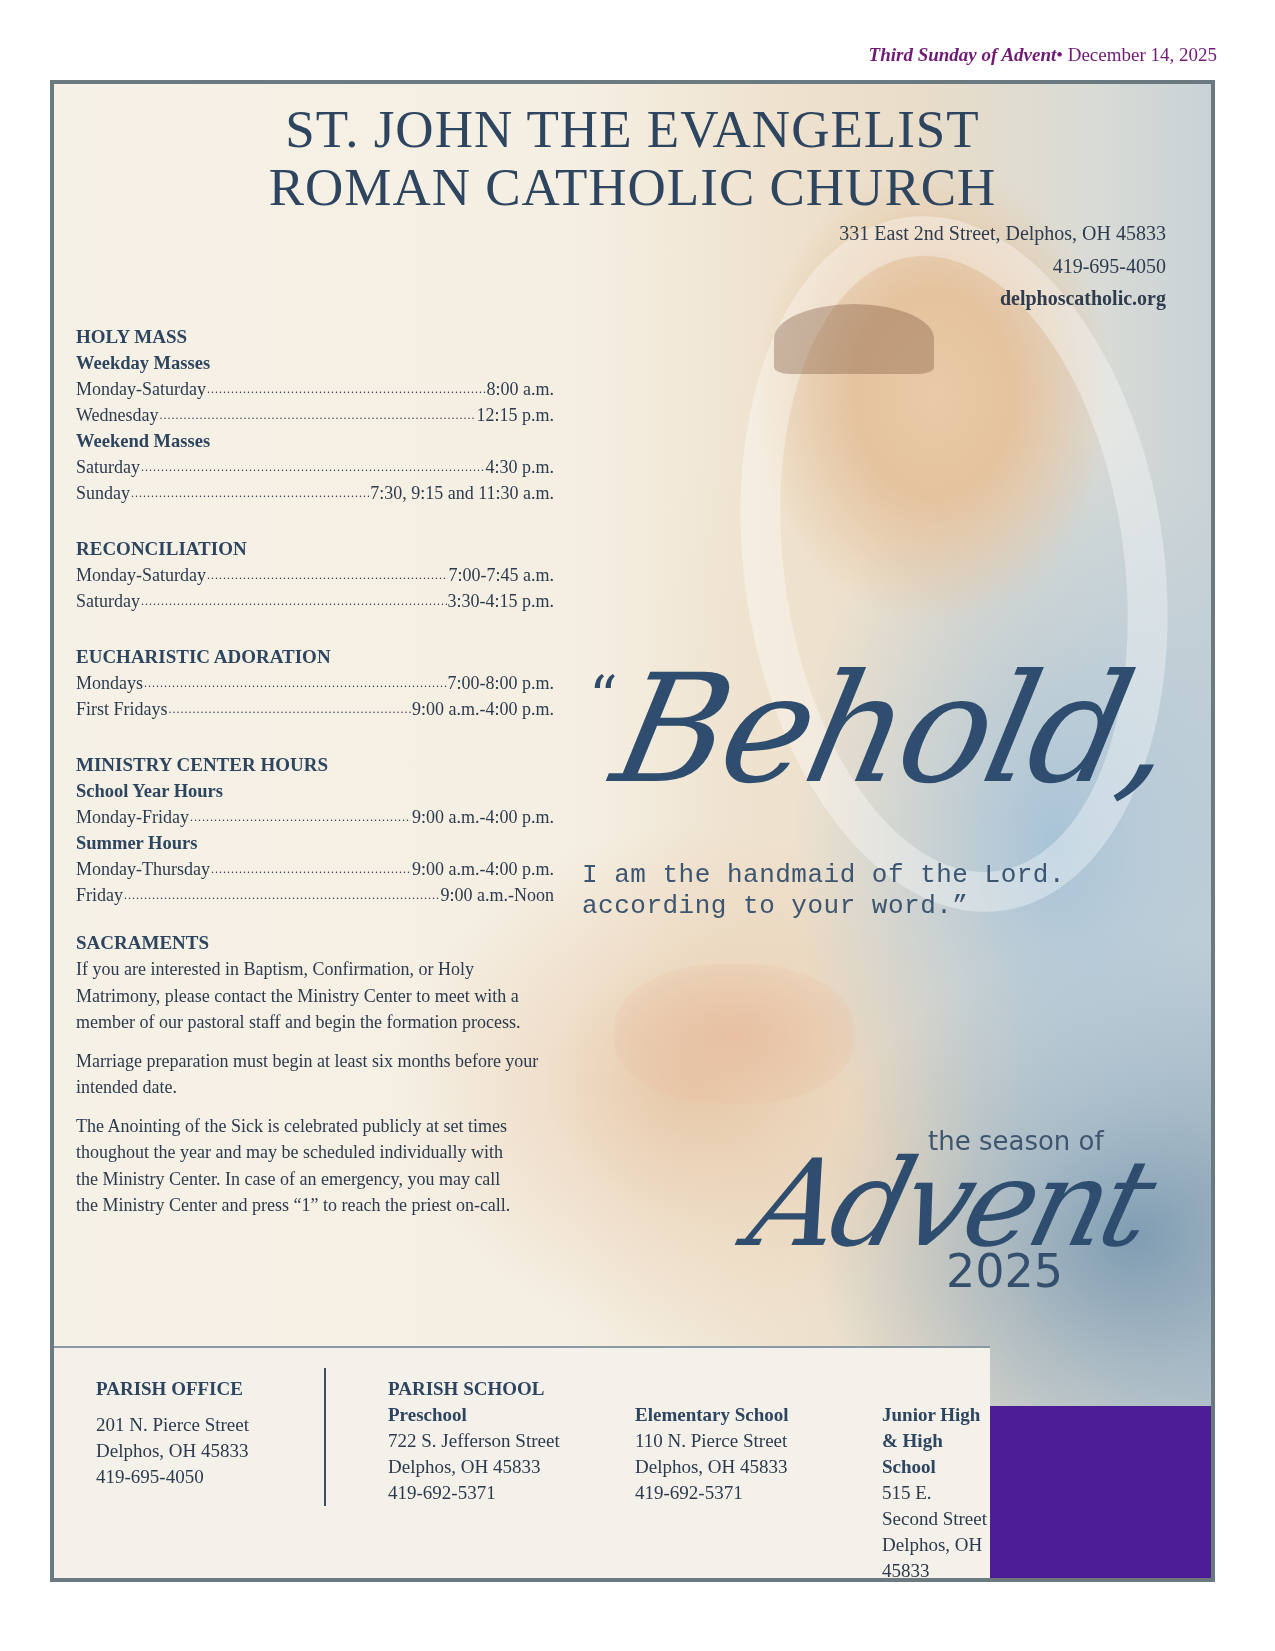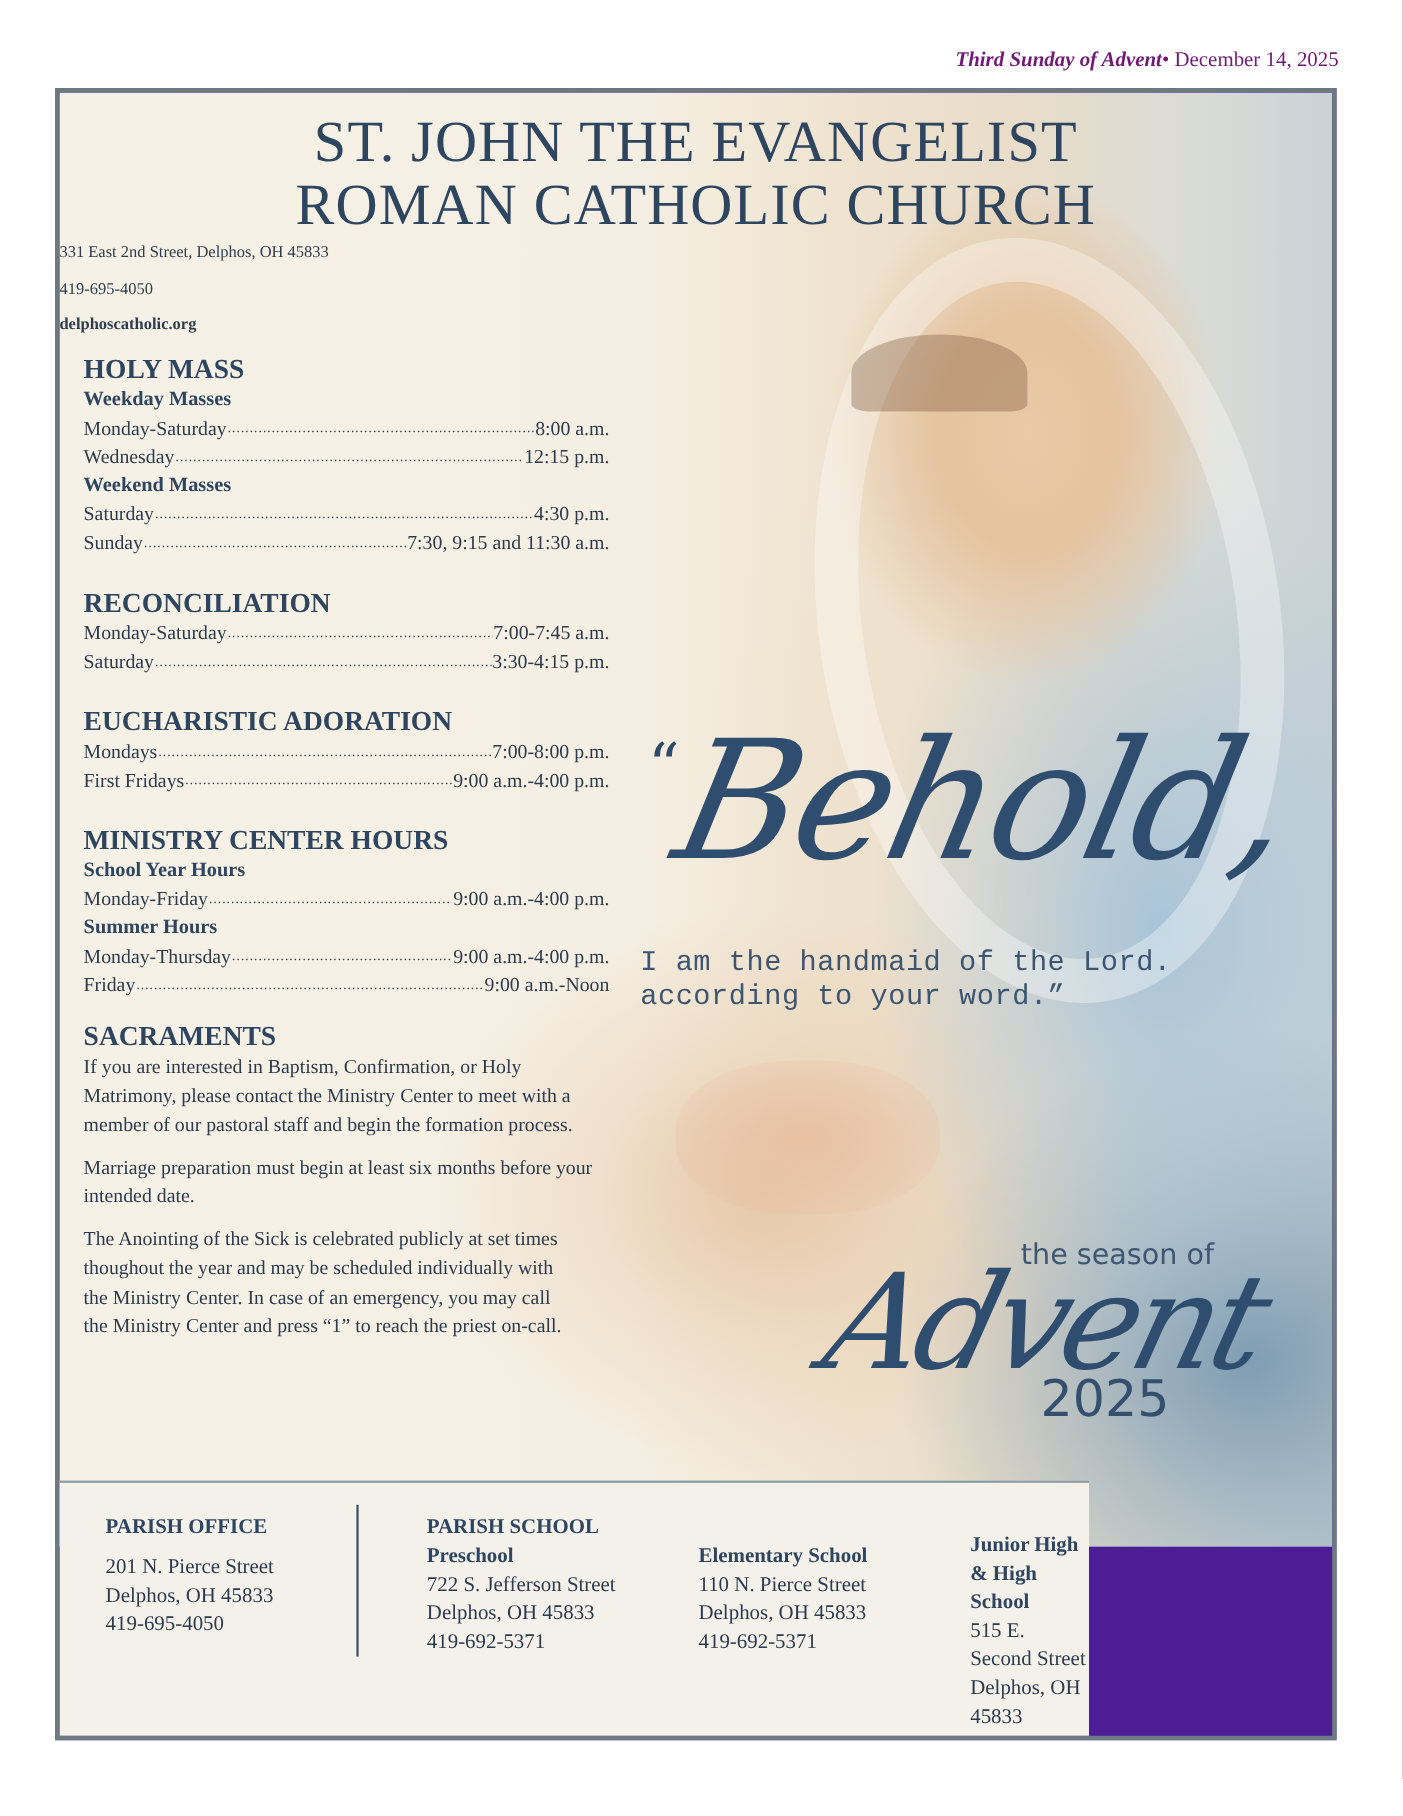--- a/index.html
+++ b/index.html
@@ -19,27 +19,27 @@
       radial-gradient(ellipse 320px 300px at 1080px 1150px, #7f9cb2 0%, rgba(127,156,178,0.5) 45%, rgba(127,156,178,0) 100%),
       radial-gradient(ellipse 240px 500px at 820px 700px, #eee1cd 0%, rgba(238,225,205,0) 100%),
       linear-gradient(90deg, #f6f1e6 0%, #f5efe3 45%, #efe3cf 62%, #e9ddc9 75%, #d9dbd6 90%, #c9d2d6 100%);
   }
   .veil { position: absolute; border-radius: 50%; }
   .veil.v1 { left: 690px; top: 130px; width: 420px; height: 700px; border: 40px solid rgba(255,255,255,0.35); transform: rotate(-8deg); }
   .veil.v2 { left: 720px; top: 220px; width: 160px; height: 70px; background: rgba(120,80,55,0.35); border-radius: 50% 50% 10% 10%; }
   .hands { position: absolute; left: 560px; top: 880px; width: 240px; height: 140px; border-radius: 45%; background: radial-gradient(ellipse at center, rgba(232,190,160,0.85), rgba(232,190,160,0)); }
 
   .church-title { position: absolute; left: 0; width: 1157px; top: 16px; text-align: center; font-size: 53px; line-height: 58px; letter-spacing: 1px; color: #2e4560; font-family: "Liberation Serif", serif; }
-  .addr { position: absolute; left: 0; width: 1112px; text-align: left; font-size: 15px; color: #2e3c4e; }
+  .addr { position: absolute; left: 0; width: 1112px; text-align: right; font-size: 20px; color: #2e3c4e; }
   .addr.a1 { top: 138px; }
   .addr.a2 { top: 171px; }
   .addr.a3 { top: 203px; font-weight: bold; }
 
   .schedule { position: absolute; left: 22px; top: 240px; width: 478px; font-size: 18px; line-height: 26px; color: #2c3a4d; }
-  .sec-h { font-weight: bold; font-size: 25px; color: #2e4560; }
+  .sec-h { font-weight: bold; font-size: 19px; color: #2e4560; }
   .sub-h { font-weight: bold; font-size: 18.5px; color: #2e4560; }
   .row { display: flex; align-items: center; white-space: nowrap; }
   .row .lbl { flex: 0 0 auto; }
   .row .dots { flex: 1 1 auto; overflow: hidden; margin: 0 1px; font-size: 12px; letter-spacing: 1px; }
   .row .dots::before { content: "................................................................................................................................................................."; }
   .row .val { flex: 0 0 auto; }
   .gap { height: 30px; }
   .para { font-size: 18px; line-height: 26.5px; margin-bottom: 12px; color: #2c3a4d; }
   .para.narrow { width: 450px; }
 
@@ -189,20 +189,20 @@
       <div>419-692-5371</div>
     </div>
 
     <div class="fcol" style="left:581px; top:54px;">
       <div class="fs">Elementary School</div>
       <div>110 N. Pierce Street</div>
       <div>Delphos, OH 45833</div>
       <div>419-692-5371</div>
     </div>
 
-    <div class="fcol" style="left:828px; top:44px;">
+    <div class="fcol" style="left:828px; top:54px;">
       <div class="fs">Junior High &amp; High School</div>
       <div>515 E. Second Street</div>
       <div>Delphos, OH 45833</div>
       <div>419-692-5371</div>
     </div>
   </div>
 </div>
 
 </body></html>

